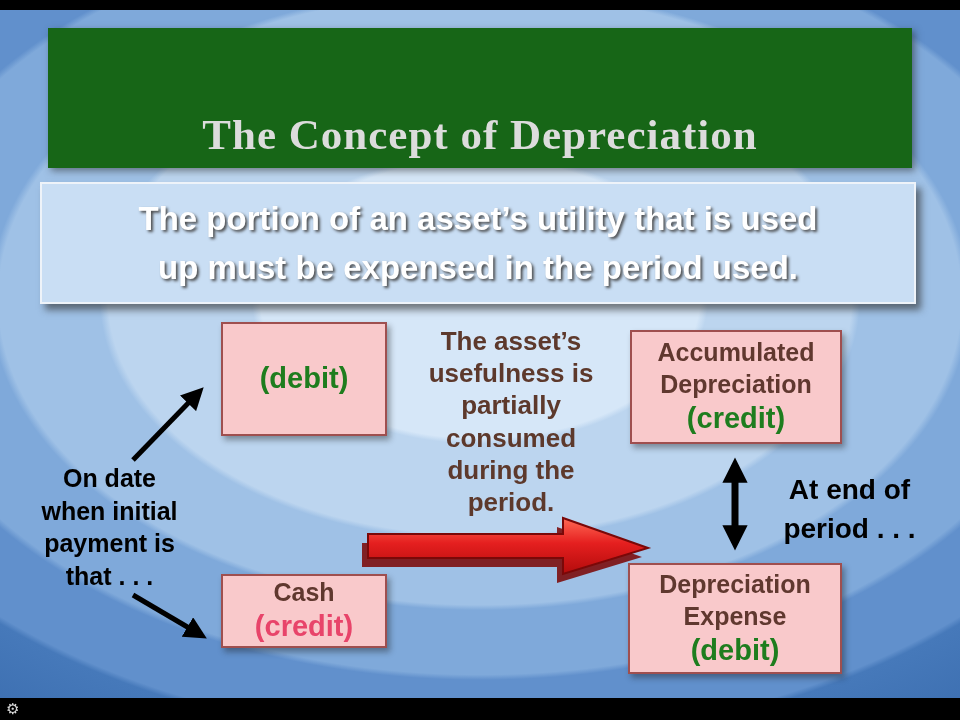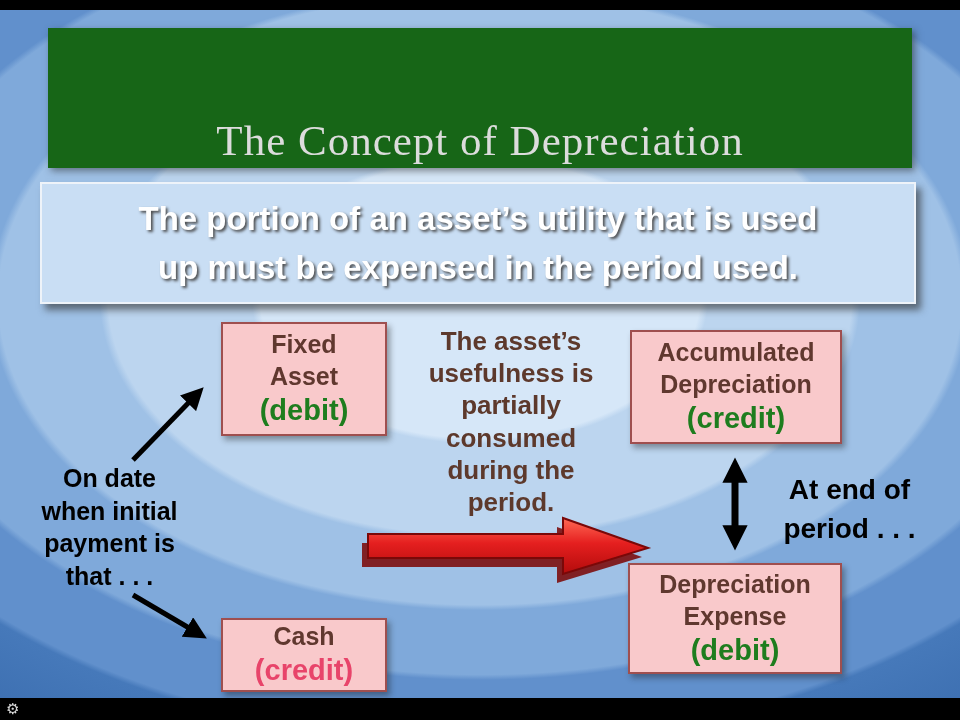--- a/index.html
+++ b/index.html
@@ -10,39 +10,39 @@
       #d6e7f8 0%, #d6e7f8 26%,
       #bcd5ef 27%, #bcd5ef 44%,
       #9fc1e6 45%, #9fc1e6 57%,
       #7fa9da 58%, #7fa9da 70%,
       #6190cc 71%, #6190cc 82%,
       #4679ba 83%, #3a6cae 100%);}
   .banner{position:absolute;left:48px;top:18px;width:864px;height:140px;background:#176617;
           box-shadow:3px 3px 7px rgba(35,35,35,.5);
           display:flex;align-items:flex-end;justify-content:center;}
   .title{font-family:"Liberation Serif",serif;font-size:43px;color:#dcdcdc;
-         letter-spacing:1px;padding-bottom:3px;}
+         letter-spacing:1px;padding-bottom:9px;font-weight:bold;}
   .subtitle-box{position:absolute;left:40px;top:172px;width:872px;height:118px;
           background:#c9def4;border:2px solid #eef3f9;
           box-shadow:5px 6px 7px rgba(45,45,45,.6);
           display:flex;align-items:center;justify-content:center;}
   .subtitle{font-size:33px;font-weight:bold;color:#ffffff;text-align:center;
           white-space:pre-line;line-height:1.5;
           text-shadow:2px 2px 3px rgba(70,70,70,.95);}
   .pinkbox{position:absolute;background:#f9c9cb;border:2px solid #9f4f4f;
           box-shadow:3px 4px 6px rgba(25,25,25,.4);
           display:flex;flex-direction:column;align-items:center;justify-content:center;
           text-align:center;}
   .pinkbox .label{font-weight:bold;font-size:25px;color:#60382f;
           white-space:pre-line;line-height:1.28;}
   .account{font-weight:bold;font-size:29px;line-height:1.28;}
   .account.green{color:#1e7d1e;}
   .account.red{color:#e8446a;}
   #box-fixed-asset{left:221px;top:312px;width:162px;height:110px;}
-  #box-cash{left:221px;top:608px;width:162px;height:70px;align-items:center;}
+  #box-cash{left:221px;top:564px;width:162px;height:70px;align-items:center;}
   #box-accum{left:630px;top:320px;width:208px;height:110px;justify-content:center;}
   #box-depexp{left:628px;top:553px;width:210px;height:107px;}
   .note{position:absolute;font-weight:bold;color:#000;text-align:center;white-space:pre-line;}
   #note-left{left:22px;top:452px;width:175px;font-size:25px;line-height:1.3;}
   #note-center{left:420px;top:315px;width:182px;font-size:26px;line-height:1.24;color:#5d392c;}
   #note-right{left:762px;top:460px;width:175px;font-size:28px;line-height:1.4;}
   .arrow-svg{position:absolute;overflow:visible;}
   .bar-bottom{position:absolute;left:0;bottom:0;width:960px;height:22px;background:#000;}
   .gear{position:absolute;left:6px;top:2px;color:#d8d8d8;font-size:15px;line-height:18px;
         cursor:pointer;}
@@ -56,22 +56,20 @@
     <div class="banner">
       <div class="title">The Concept of Depreciation</div>
     </div>
 
     <div class="subtitle-box">
       <div class="subtitle">The portion of an asset’s utility that is used
 up must be expensed in the period used.</div>
     </div>
 
     <div class="pinkbox" id="box-fixed-asset">
-      <div class="label">Fixed
-Asset</div>
       <div class="account green">(debit)</div>
     </div>
 
     <div class="pinkbox" id="box-cash">
       <div class="label">Cash</div>
       <div class="account red">(credit)</div>
     </div>
 
     <div class="pinkbox" id="box-accum">
       <div class="label">Accumulated

